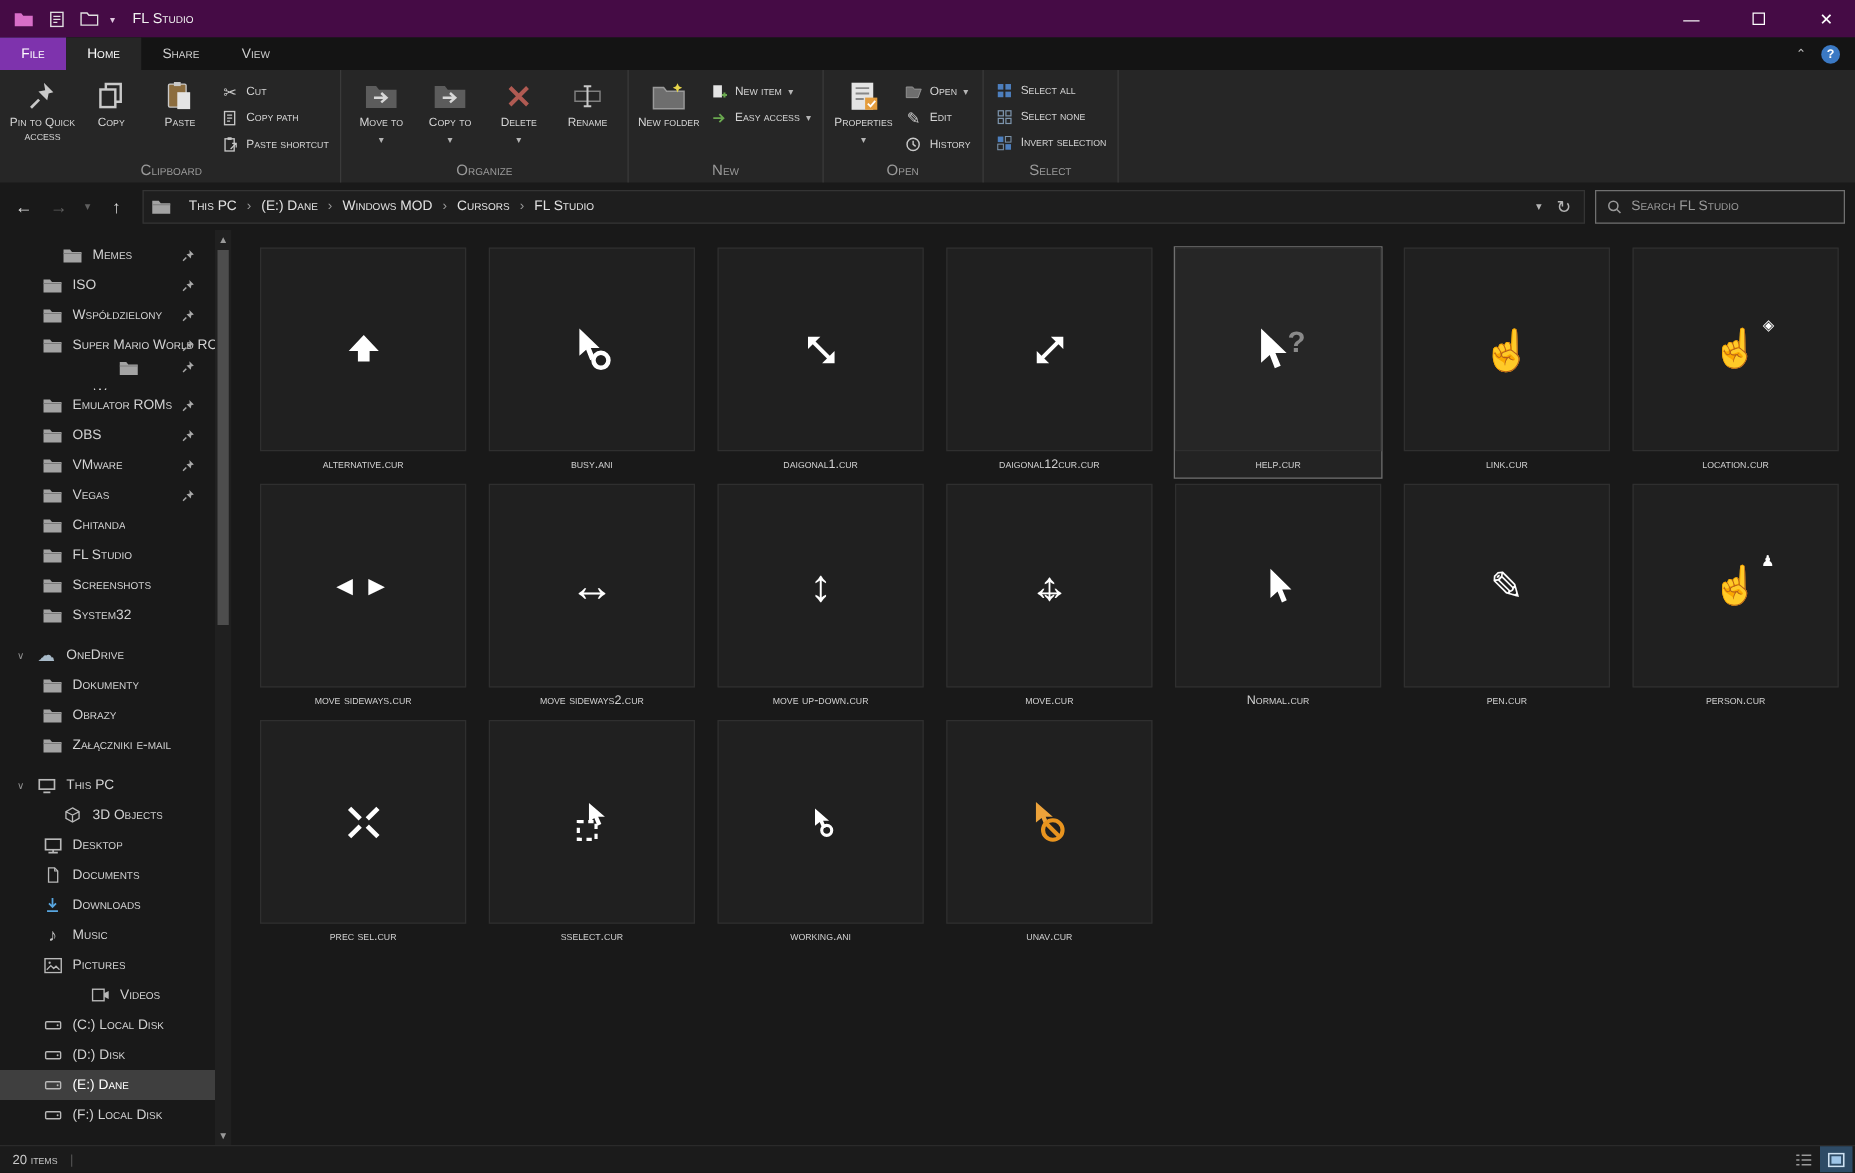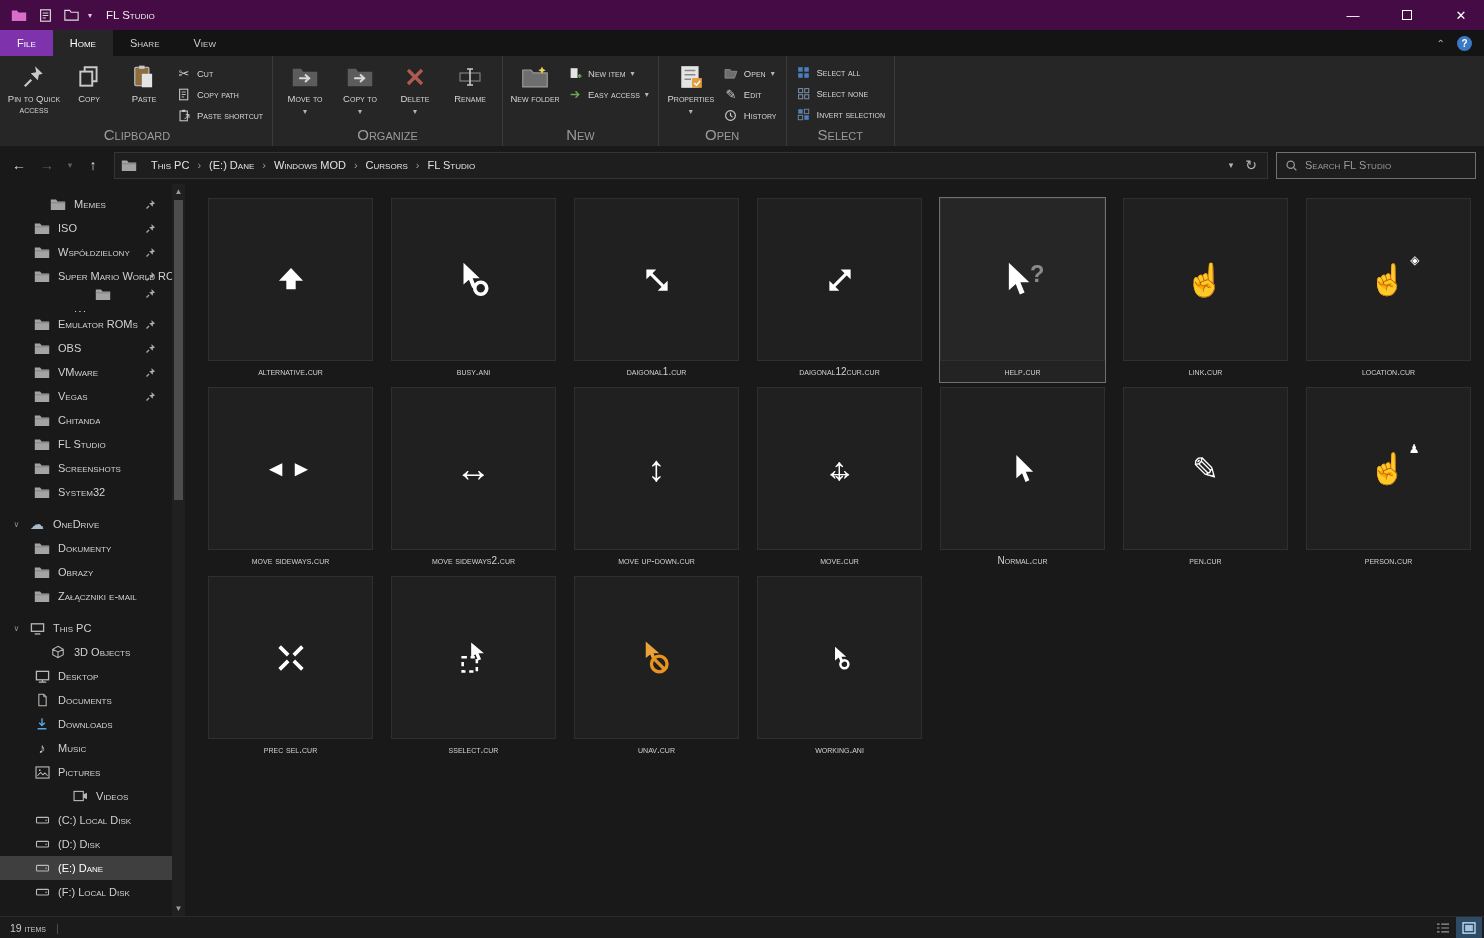--- a/index.html
+++ b/index.html
@@ -22,21 +22,21 @@
   .tab.file{background:#7e33ad;color:#fff;}
   .tab.active{background:#262626;color:#fff;}
   .ts-right{margin-left:auto;display:flex;align-items:center;gap:12px;padding-right:12px;}
   .ribcaret{color:#b9b9b9;font-size:10px;}
   .helpbtn{width:15px;height:15px;border-radius:50%;background:#3b79c4;color:#fff;font-size:10px;font-weight:bold;display:flex;align-items:center;justify-content:center;font-variant-caps:normal;}
 
   
   .ribbon{height:90px;background:#262626;display:flex;padding-left:2px;flex:0 0 auto;}
   .rgroup{display:flex;flex-direction:column;border-right:1px solid #3a3a3a;padding:2px 5px 0;}
   .rg-items{flex:1;display:flex;align-items:flex-start;gap:1px;}
-  .rg-label{text-align:center;font-size:15px;color:#9a9a9a;padding:1px 0 3px;}
+  .rg-label{text-align:center;font-size:12px;color:#9a9a9a;padding:1px 0 3px;}
   .rbig{width:54px;min-height:64px;display:flex;flex-direction:column;align-items:center;gap:2px;padding-top:4px;font-size:9.5px;color:#d5d5d5;text-align:center;line-height:1.15;}
   .rbig .ric{width:30px;height:30px;display:flex;align-items:center;justify-content:center;flex:0 0 auto;}
   .rcol{display:flex;flex-direction:column;gap:1px;padding-top:5px;}
   .rsmall{display:flex;align-items:center;gap:5px;font-size:9.5px;color:#d5d5d5;height:20px;padding:0 4px;white-space:nowrap;}
   .rsmall .ric{width:16px;height:16px;display:flex;align-items:center;justify-content:center;flex:0 0 auto;}
   .caret{font-size:8px;color:#b5b5b5;}
   .ric svg{display:block;}
 
   
   .navbar{height:38px;display:flex;align-items:center;padding:0 8px 0 6px;gap:2px;flex:0 0 auto;}
@@ -884,46 +884,46 @@
                   <path d="M10 1 L10 12 L13 9.4 L14.8 13.8 L17 12.9 L15.2 8.7 L19 8.7 Z" fill="#fff"></path>
                   <rect x="4" y="11.5" width="10" height="10" fill="none" stroke="#fff" stroke-width="1.8" stroke-dasharray="3 2.6"></rect>
                 </svg>
               </div>
             </div>
             <div class="fname">sselect.cur</div>
           </div>
           <div class="cell">
             <div class="tile">
               <div class="ticon">
+                <svg width="30" height="30" viewBox="0 0 24 24">
+                  <path d="M8 3 L8 14 L11 11.6 L12.8 16 L15 15.1 L13.2 10.9 L17 10.9 Z" fill="#fff"></path>
+                  <circle cx="15.5" cy="17" r="3.2" fill="none" stroke="#fff" stroke-width="2"></circle>
+                </svg>
+              </div>
+            </div>
+            <div class="fname">working.ani</div>
+          </div>
+          <div class="cell">
+            <div class="tile">
+              <div class="ticon">
                 <svg width="36" height="36" viewBox="0 0 24 24">
                   <path d="M4.5 1 L4.5 12 L7.5 9.6 L9.3 14 L11.5 13.1 L9.7 8.9 L13.5 8.9 Z" fill="#eca23a"></path>
                   <circle cx="13.5" cy="16" r="5.2" fill="none" stroke="#e8941f" stroke-width="2.2"></circle>
                   <line x1="9.9" y1="12.4" x2="17.1" y2="19.6" stroke="#e8941f" stroke-width="2.2"></line>
                 </svg>
               </div>
             </div>
             <div class="fname">unav.cur</div>
           </div>
-          <div class="cell">
-            <div class="tile">
-              <div class="ticon">
-                <svg width="30" height="30" viewBox="0 0 24 24">
-                  <path d="M8 3 L8 14 L11 11.6 L12.8 16 L15 15.1 L13.2 10.9 L17 10.9 Z" fill="#fff"></path>
-                  <circle cx="15.5" cy="17" r="3.2" fill="none" stroke="#fff" stroke-width="2"></circle>
-                </svg>
-              </div>
-            </div>
-            <div class="fname">working.ani</div>
-          </div>
         </div>
     </div>
   </div>
 
   <div class="statusbar">
-    <span>19 items</span>
+    <span>20 items</span>
     <span class="sb-sep">|</span>
     <span class="sb-views">
       <span class="viewbtn">
           <svg width="14" height="12" viewBox="0 0 16 14">
             <g stroke="#9a9a9a" stroke-width="1.4">
               <path d="M1 2.5 h3 M6 2.5 h9 M1 7 h3 M6 7 h9 M1 11.5 h3 M6 11.5 h9"></path>
             </g>
           </svg>
         </span>
       <span class="viewbtn active">

